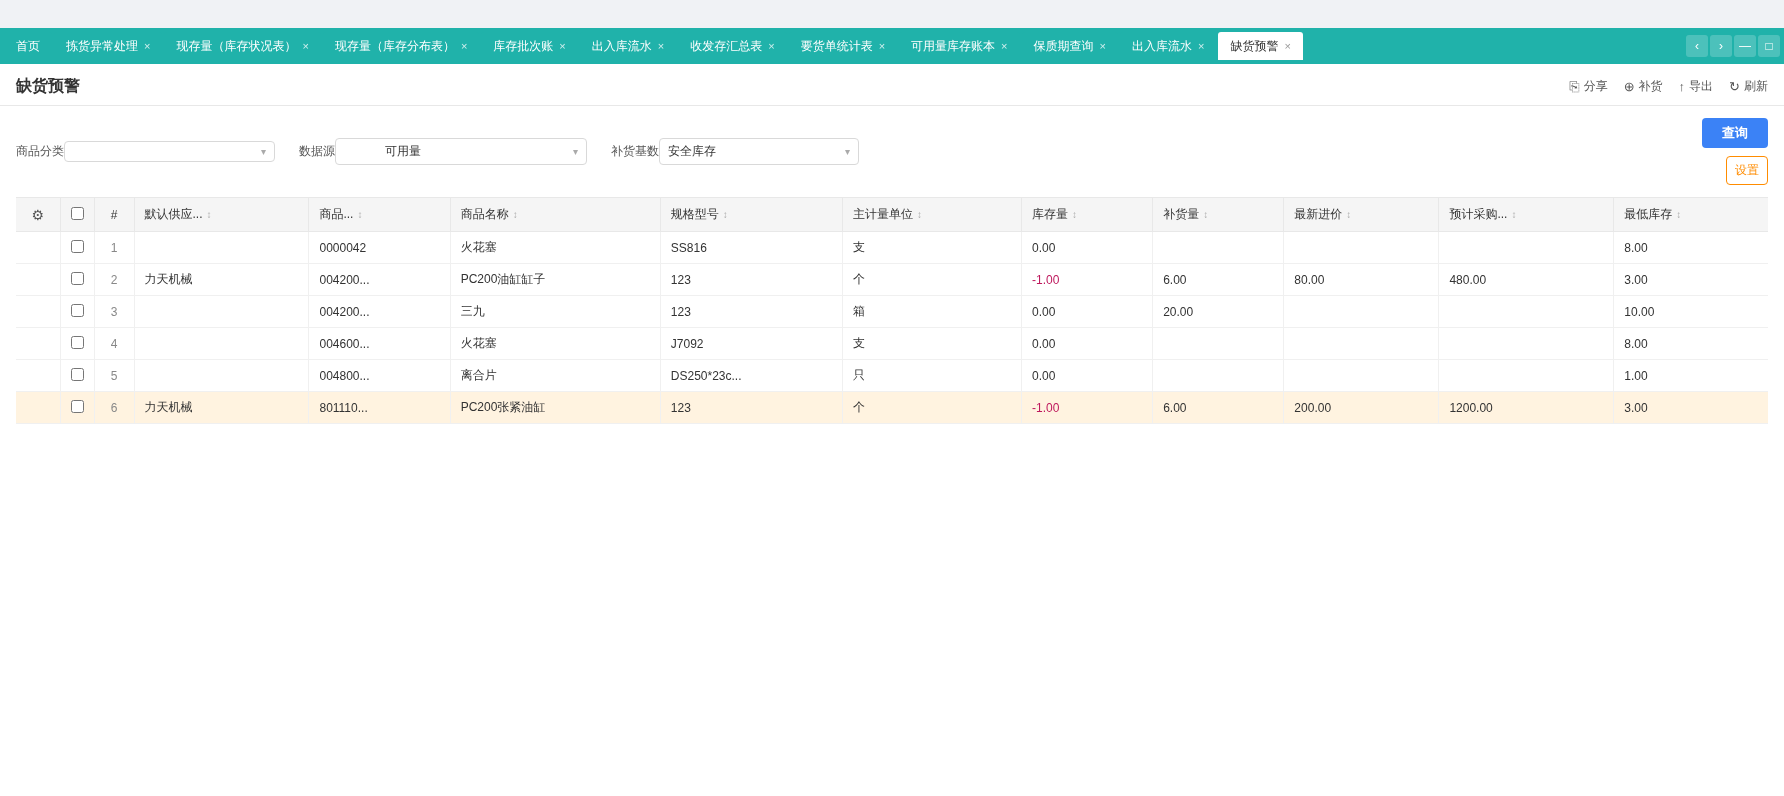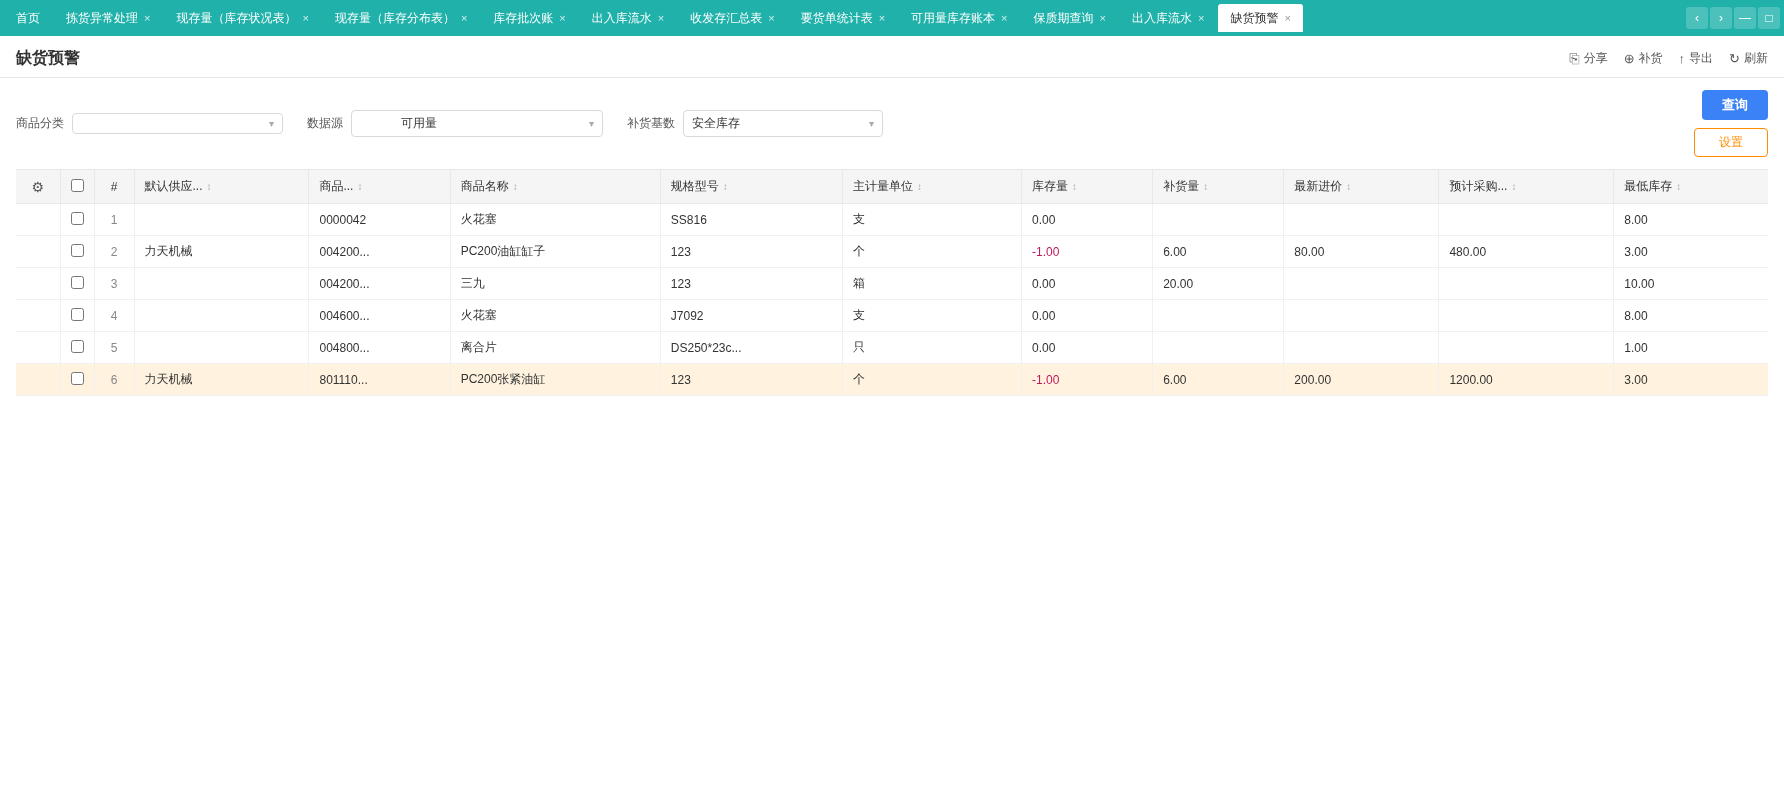--- a/index.html
+++ b/index.html
@@ -6,20 +6,21 @@
     body { font-family: 'Microsoft YaHei', Arial, sans-serif; font-size: 12px; background: #f0f2f5; color: #333; width: 1784px; min-height: 796px; overflow-x: hidden; }
 
     
     .top-nav {
       display: flex;
       align-items: center;
       background: #20b2aa;
       height: 36px;
       padding: 10px 4px;
       overflow: hidden;
+      margin-top: 28px;
     }
     .nav-tab {
       display: flex;
       align-items: center;
       height: 28px;
       padding: 0 12px;
       background: #20b2aa;
       color: #fff;
       white-space: nowrap;
       cursor: pointer;
@@ -98,21 +99,21 @@
     .filter-area {
       display: flex;
       align-items: center;
       padding: 12px 16px;
       gap: 24px;
       flex-wrap: wrap;
     }
     .filter-group {
       display: flex;
       align-items: center;
-      gap: 8px;
+      gap: 0;
     }
     .filter-label {
       color: #555;
       white-space: nowrap;
       font-size: 12px;
     }
     .filter-select {
       display: flex;
       align-items: center;
       border: 1px solid #d9d9d9;
@@ -136,21 +137,21 @@
       padding: 6px 20px;
       cursor: pointer;
       font-size: 13px;
       font-weight: bold;
     }
     .settings-btn {
       background: #fff;
       color: #ff8c00;
       border: 1px solid #ff8c00;
       border-radius: 4px;
-      padding: 5px 24px;
+      padding: 5px 8px;
       cursor: pointer;
       font-size: 12px;
       margin-top: 4px;
     }
 
     .filter-right {
       margin-left: auto;
       display: flex;
       flex-direction: column;
       align-items: flex-end;

